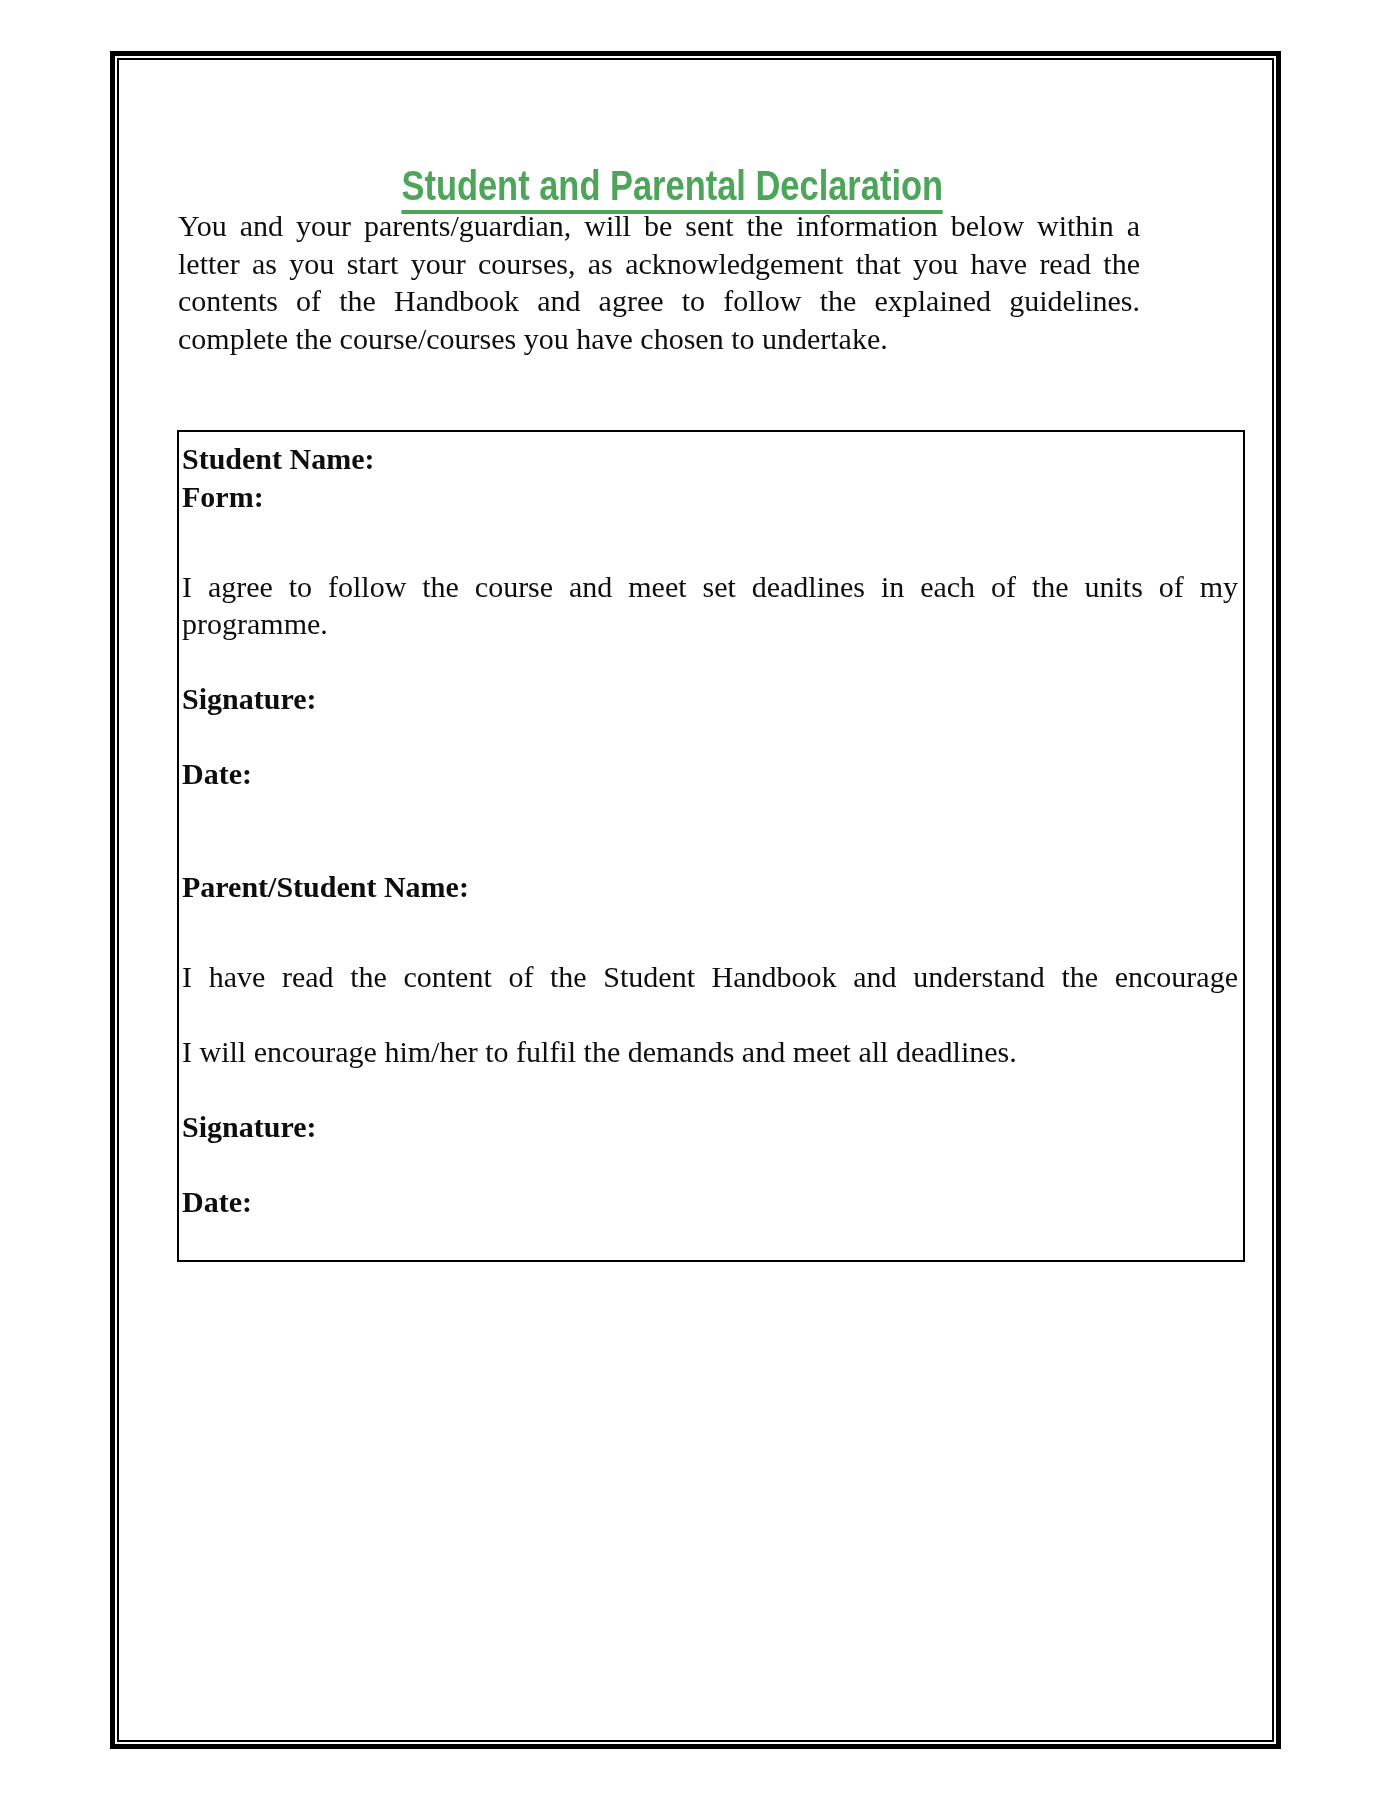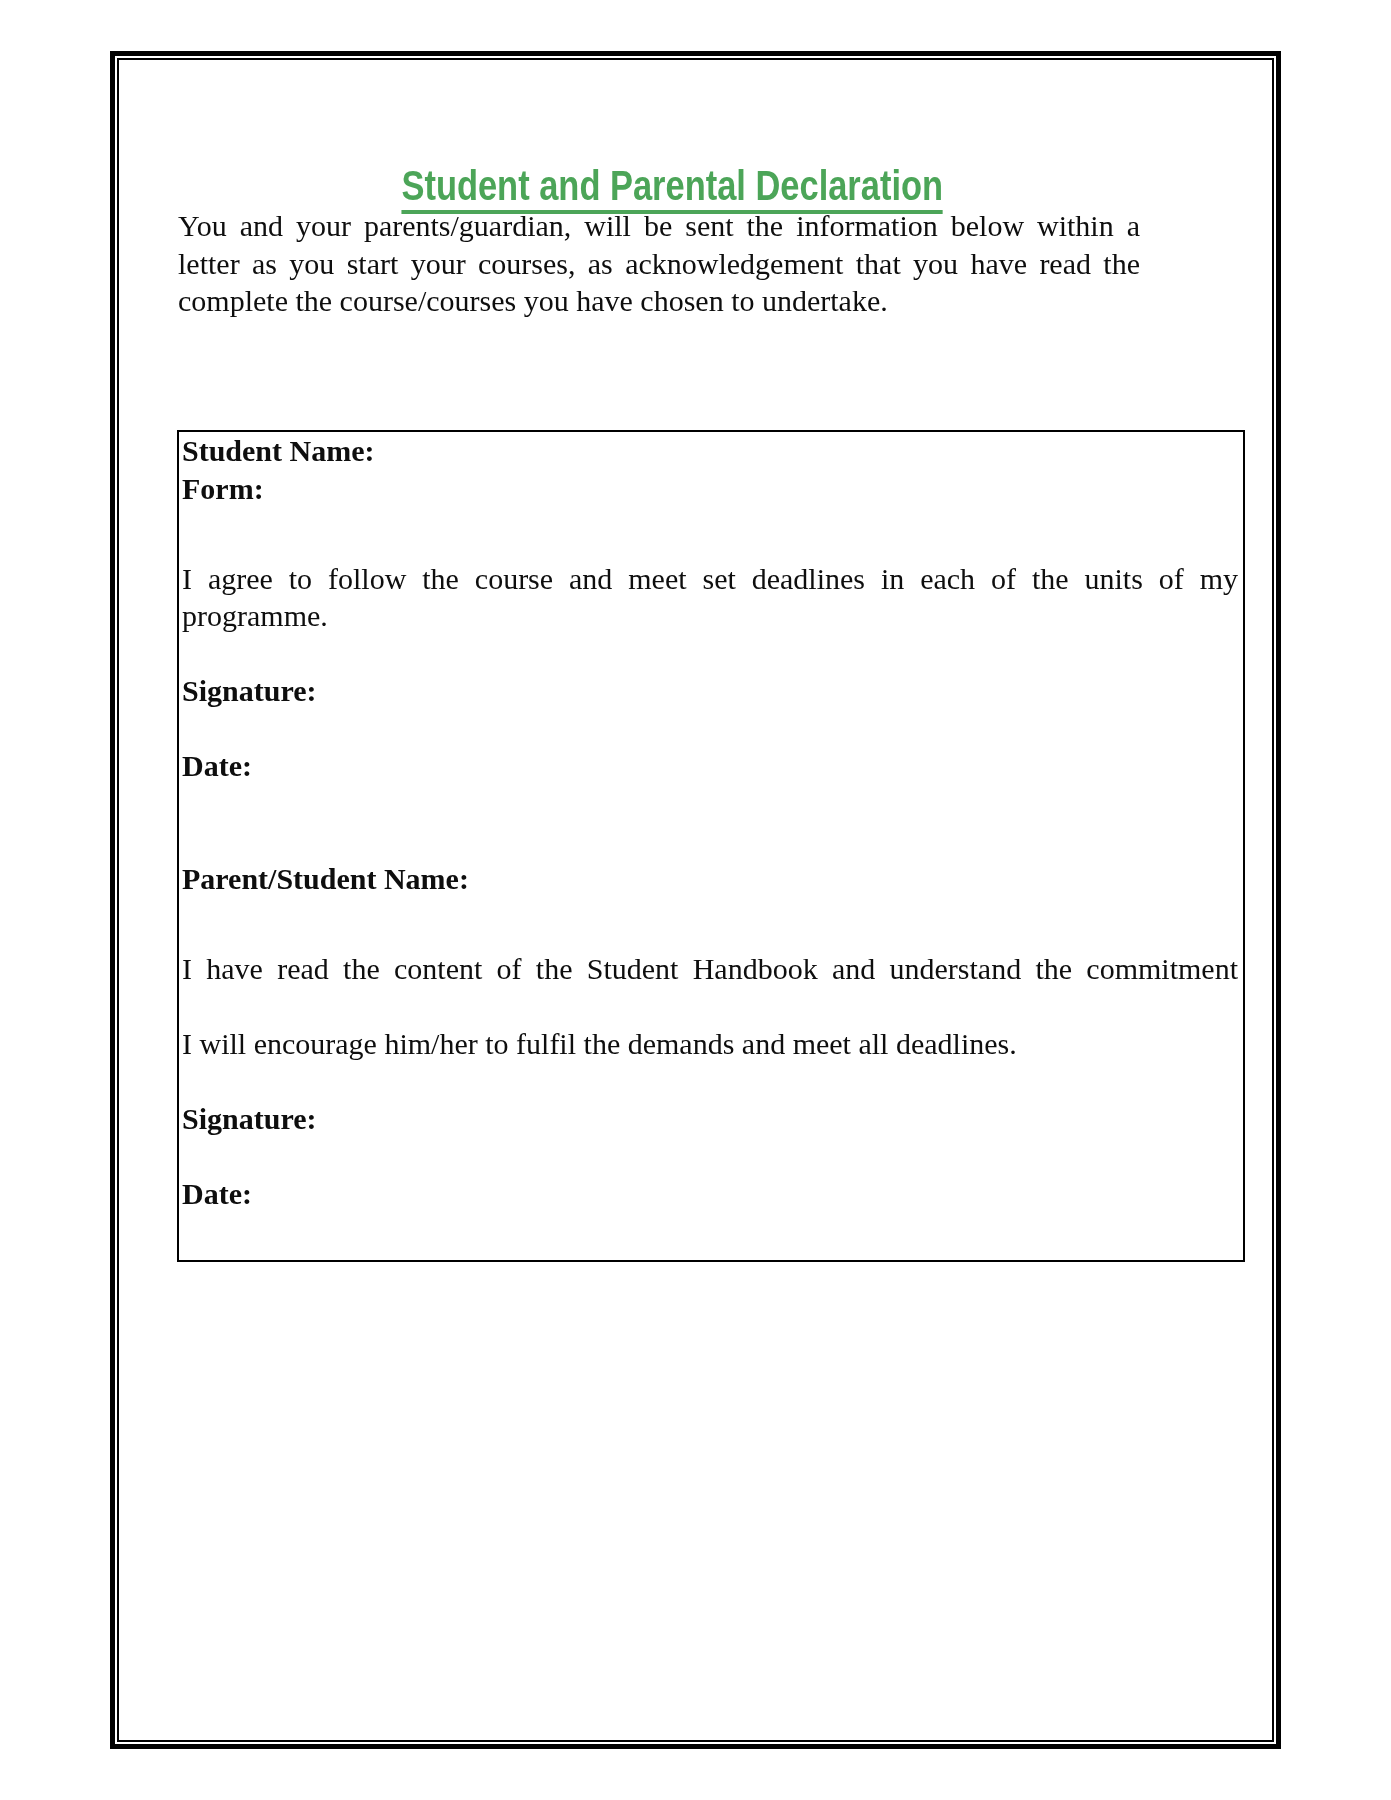--- a/index.html
+++ b/index.html
@@ -53,21 +53,21 @@
     text-align:justify;
     text-align-last:justify;
     white-space:normal;
   }
   
   .decl-box{
     position:absolute; left:177px; top:430px;
     width:1068px; height:832px;
     box-sizing:border-box;
     border:2px solid var(--color-border_black);
-    padding:0 5px 0 3px;
+    padding:8px 5px 0 3px;
     font-size:30px; line-height:37.5px;
     overflow:hidden;
   }
   .row{ height:37.5px; overflow:visible; }
   .row.bold{ font-weight:bold; }
   .row.jline{ text-align:justify; text-align-last:justify;margin-top:15px; }
 </style>
 </head>
 <body>
 
@@ -75,38 +75,39 @@
   <div class="page-frame-inner"></div>
 </div>
 
 <div class="title-block">
   <span class="title-text">Student and Parental Declaration</span>
 </div>
 
 <div class="intro">
   <div class="line jline">You and your parents/guardian, will be sent the information below within a</div>
   <div class="line jline">letter as you start your courses, as acknowledgement that you have read the</div>
+  <div class="line jline">contents of the Handbook and agree to follow the explained guidelines.</div>
   <div class="line">complete the course/courses you have chosen to undertake.</div>
 </div>
 
 <div class="decl-box">
   <div class="row bold">Student Name:</div>
   <div class="row bold">Form:</div>
   <div class="row"></div>
   <div class="row jline">I agree to follow the course and meet set deadlines in each of the units of my</div>
   <div class="row">programme.</div>
   <div class="row"></div>
   <div class="row bold">Signature:</div>
   <div class="row"></div>
   <div class="row bold">Date:</div>
   <div class="row"></div>
   <div class="row"></div>
   <div class="row bold">Parent/Student Name:</div>
   <div class="row"></div>
-  <div class="row jline">I have read the content of the Student Handbook and understand the commitment</div>
+  <div class="row jline">I have read the content of the Student Handbook and understand the encourage</div>
   <div class="row"></div>
   <div class="row">I will encourage him/her to fulfil the demands and meet all deadlines.</div>
   <div class="row"></div>
   <div class="row bold">Signature:</div>
   <div class="row"></div>
   <div class="row bold">Date:</div>
   <div class="row"></div>
 </div>
 
 </body></html>

